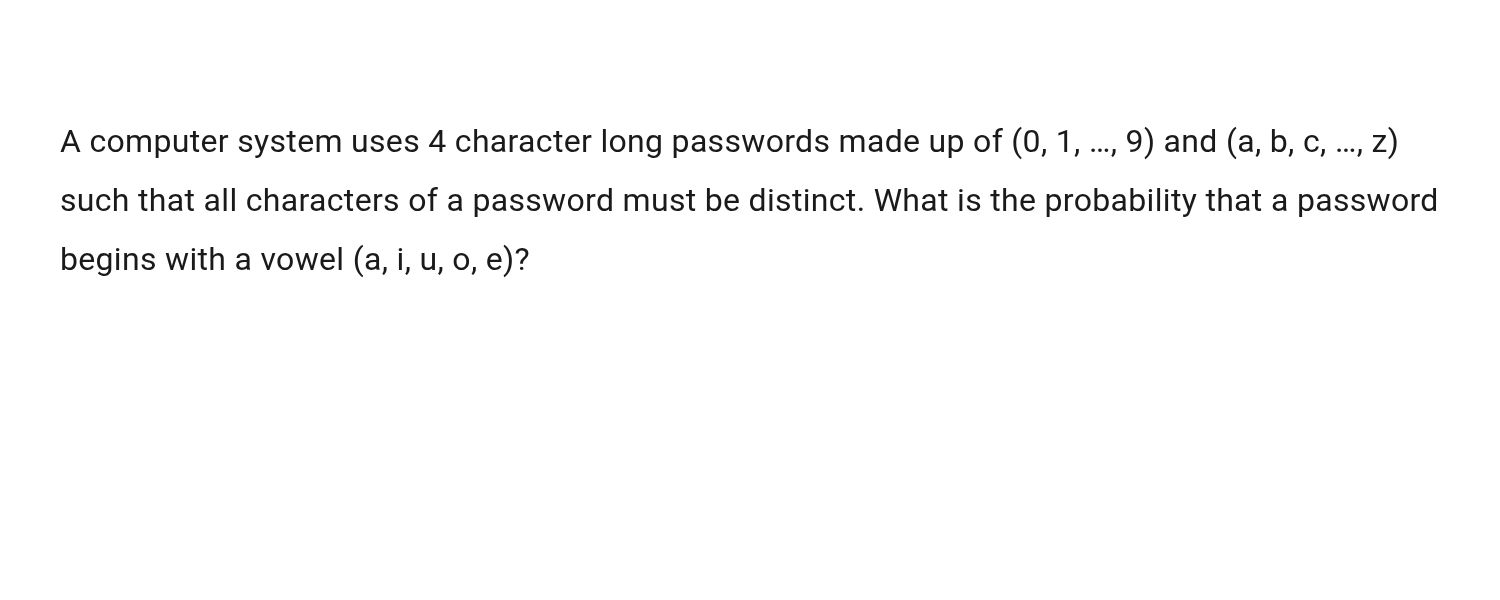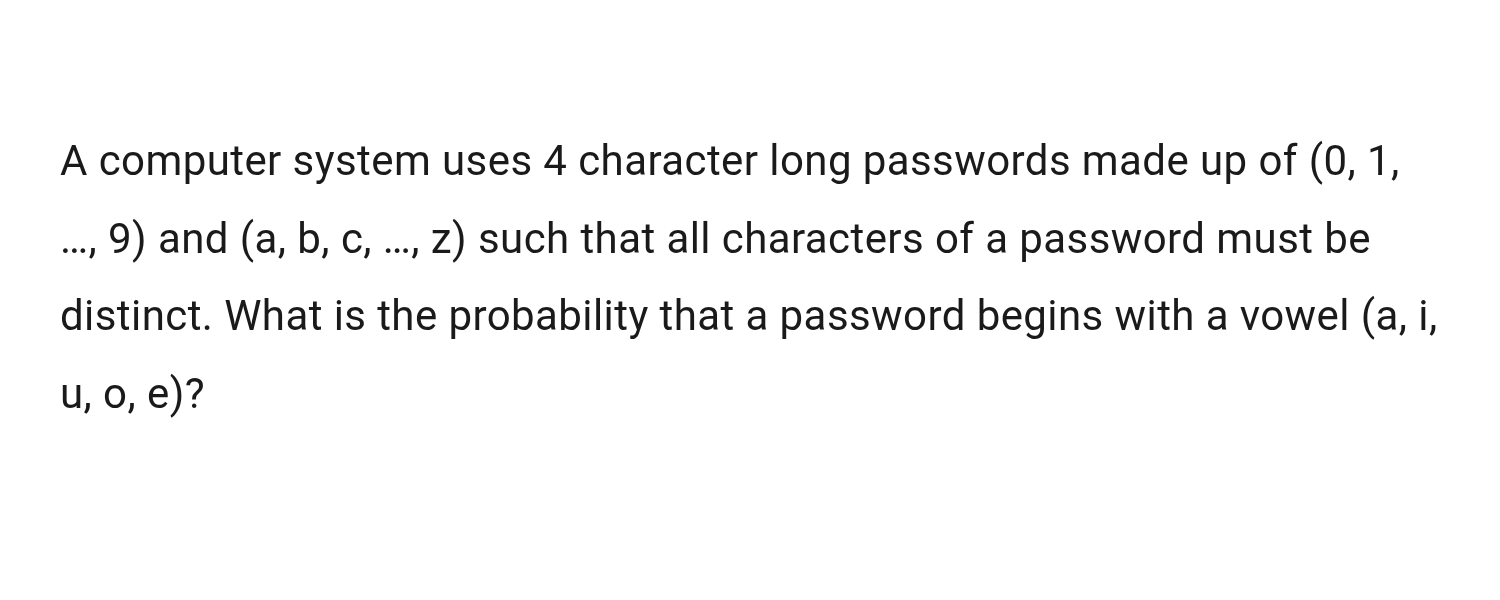--- a/index.html
+++ b/index.html
@@ -7,21 +7,21 @@
       padding: 0;
       font-family: -apple-system, BlinkMacSystemFont, "Segoe UI", Roboto, Helvetica, Arial, sans-serif;
       background: #ffffff;
       color: #1a1a1a;
     }
     .container {
       padding: 80px 60px;
       max-width: 1400px;
     }
     .question-text {
-      font-size: 42px;
+      font-size: 32px;
       font-weight: 400;
       line-height: 1.85;
       letter-spacing: 0.01em;
       color: #1a1a1a;
     }
   </style>
 </head>
 <body>
 
 <div class="container">

